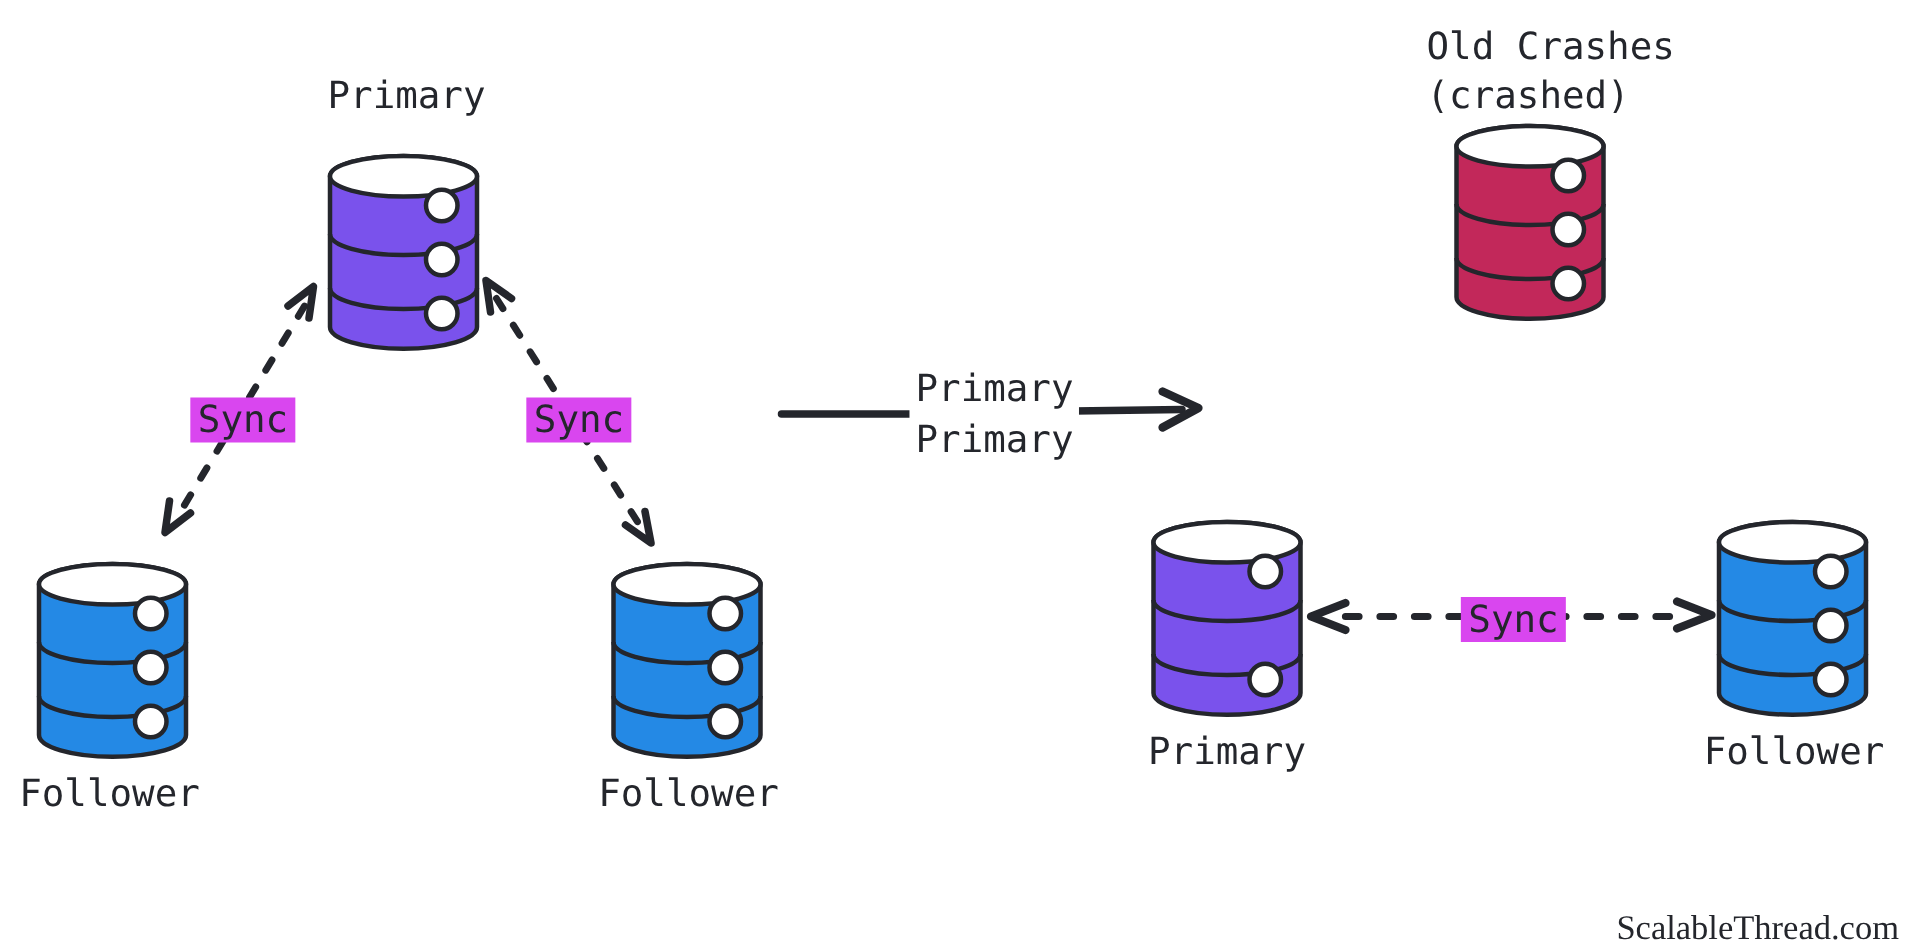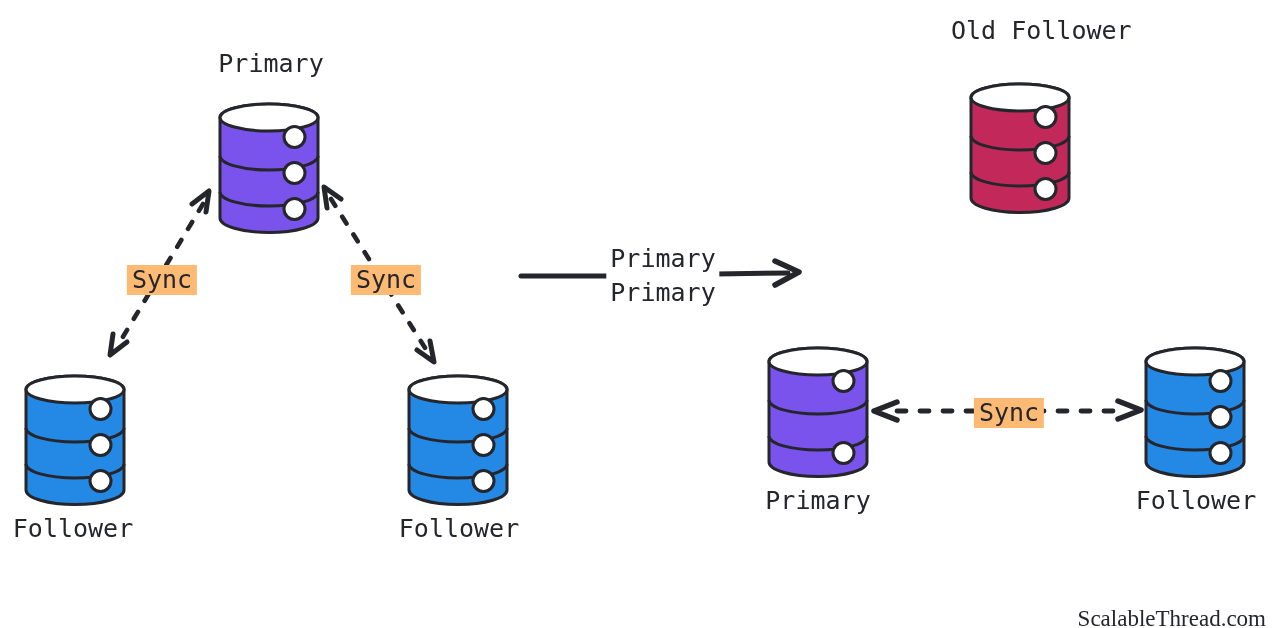--- a/index.html
+++ b/index.html
@@ -14,21 +14,21 @@
   }
   .label {
     position: absolute;
     font-size: 25px;
     line-height: 30px;
     white-space: pre;
     color: #24262c;
   }
   .center { transform: translateX(-50%); }
   .sync-label {
-    background: #fdba74;
+    background: #d946ef;
     padding: 0 5px;
     z-index: 3;
   }
   .two-line { line-height: 33px; }
   .transition-label {
     line-height: 34px;
     z-index: 3;
     background: #ffffff;
     padding: 0 4px;
   }
@@ -112,21 +112,21 @@
       <ellipse cx="52" cy="15.5" rx="49" ry="13.5" fill="#ffffff"></ellipse>
       <circle cx="77.5" cy="35" r="10.5" fill="#ffffff"></circle>
       <circle cx="77.5" cy="71" r="10.5" fill="#ffffff"></circle>
       <circle cx="77.5" cy="107" r="10.5" fill="#ffffff"></circle>
     </g>
   </svg>
   <div class="label center" style="left:459px; top:514px;">Follower</div>
 
   <div class="label center transition-label" style="left:663px; top:242px;"><span>Primary</span><br><span>Primary</span></div>
 
-  <div class="label two-line" style="left:951px; top:14px;"><span>Old Follower</span><br></div>
+  <div class="label two-line" style="left:951px; top:14px;"><span>Old Crashes</span><br><span>(crashed)</span></div>
 
   <svg class="cyl" style="left:968px; top:82px;" width="104" height="132" viewBox="0 0 104 132">
     <g stroke="#24262c" stroke-width="3" stroke-linejoin="round">
       <path d="M3,15.5 L3,116 A49,14.5 0 0 0 101,116 L101,15.5 A49,13.5 0 0 0 3,15.5 Z" fill="#C2285A"></path>
       <path d="M3,54 A49,14 0 0 0 101,54" fill="none"></path>
       <path d="M3,90 A49,14 0 0 0 101,90" fill="none"></path>
       <ellipse cx="52" cy="15.5" rx="49" ry="13.5" fill="#ffffff"></ellipse>
       <circle cx="77.5" cy="35" r="10.5" fill="#ffffff"></circle>
       <circle cx="77.5" cy="71" r="10.5" fill="#ffffff"></circle>
       <circle cx="77.5" cy="107" r="10.5" fill="#ffffff"></circle>

